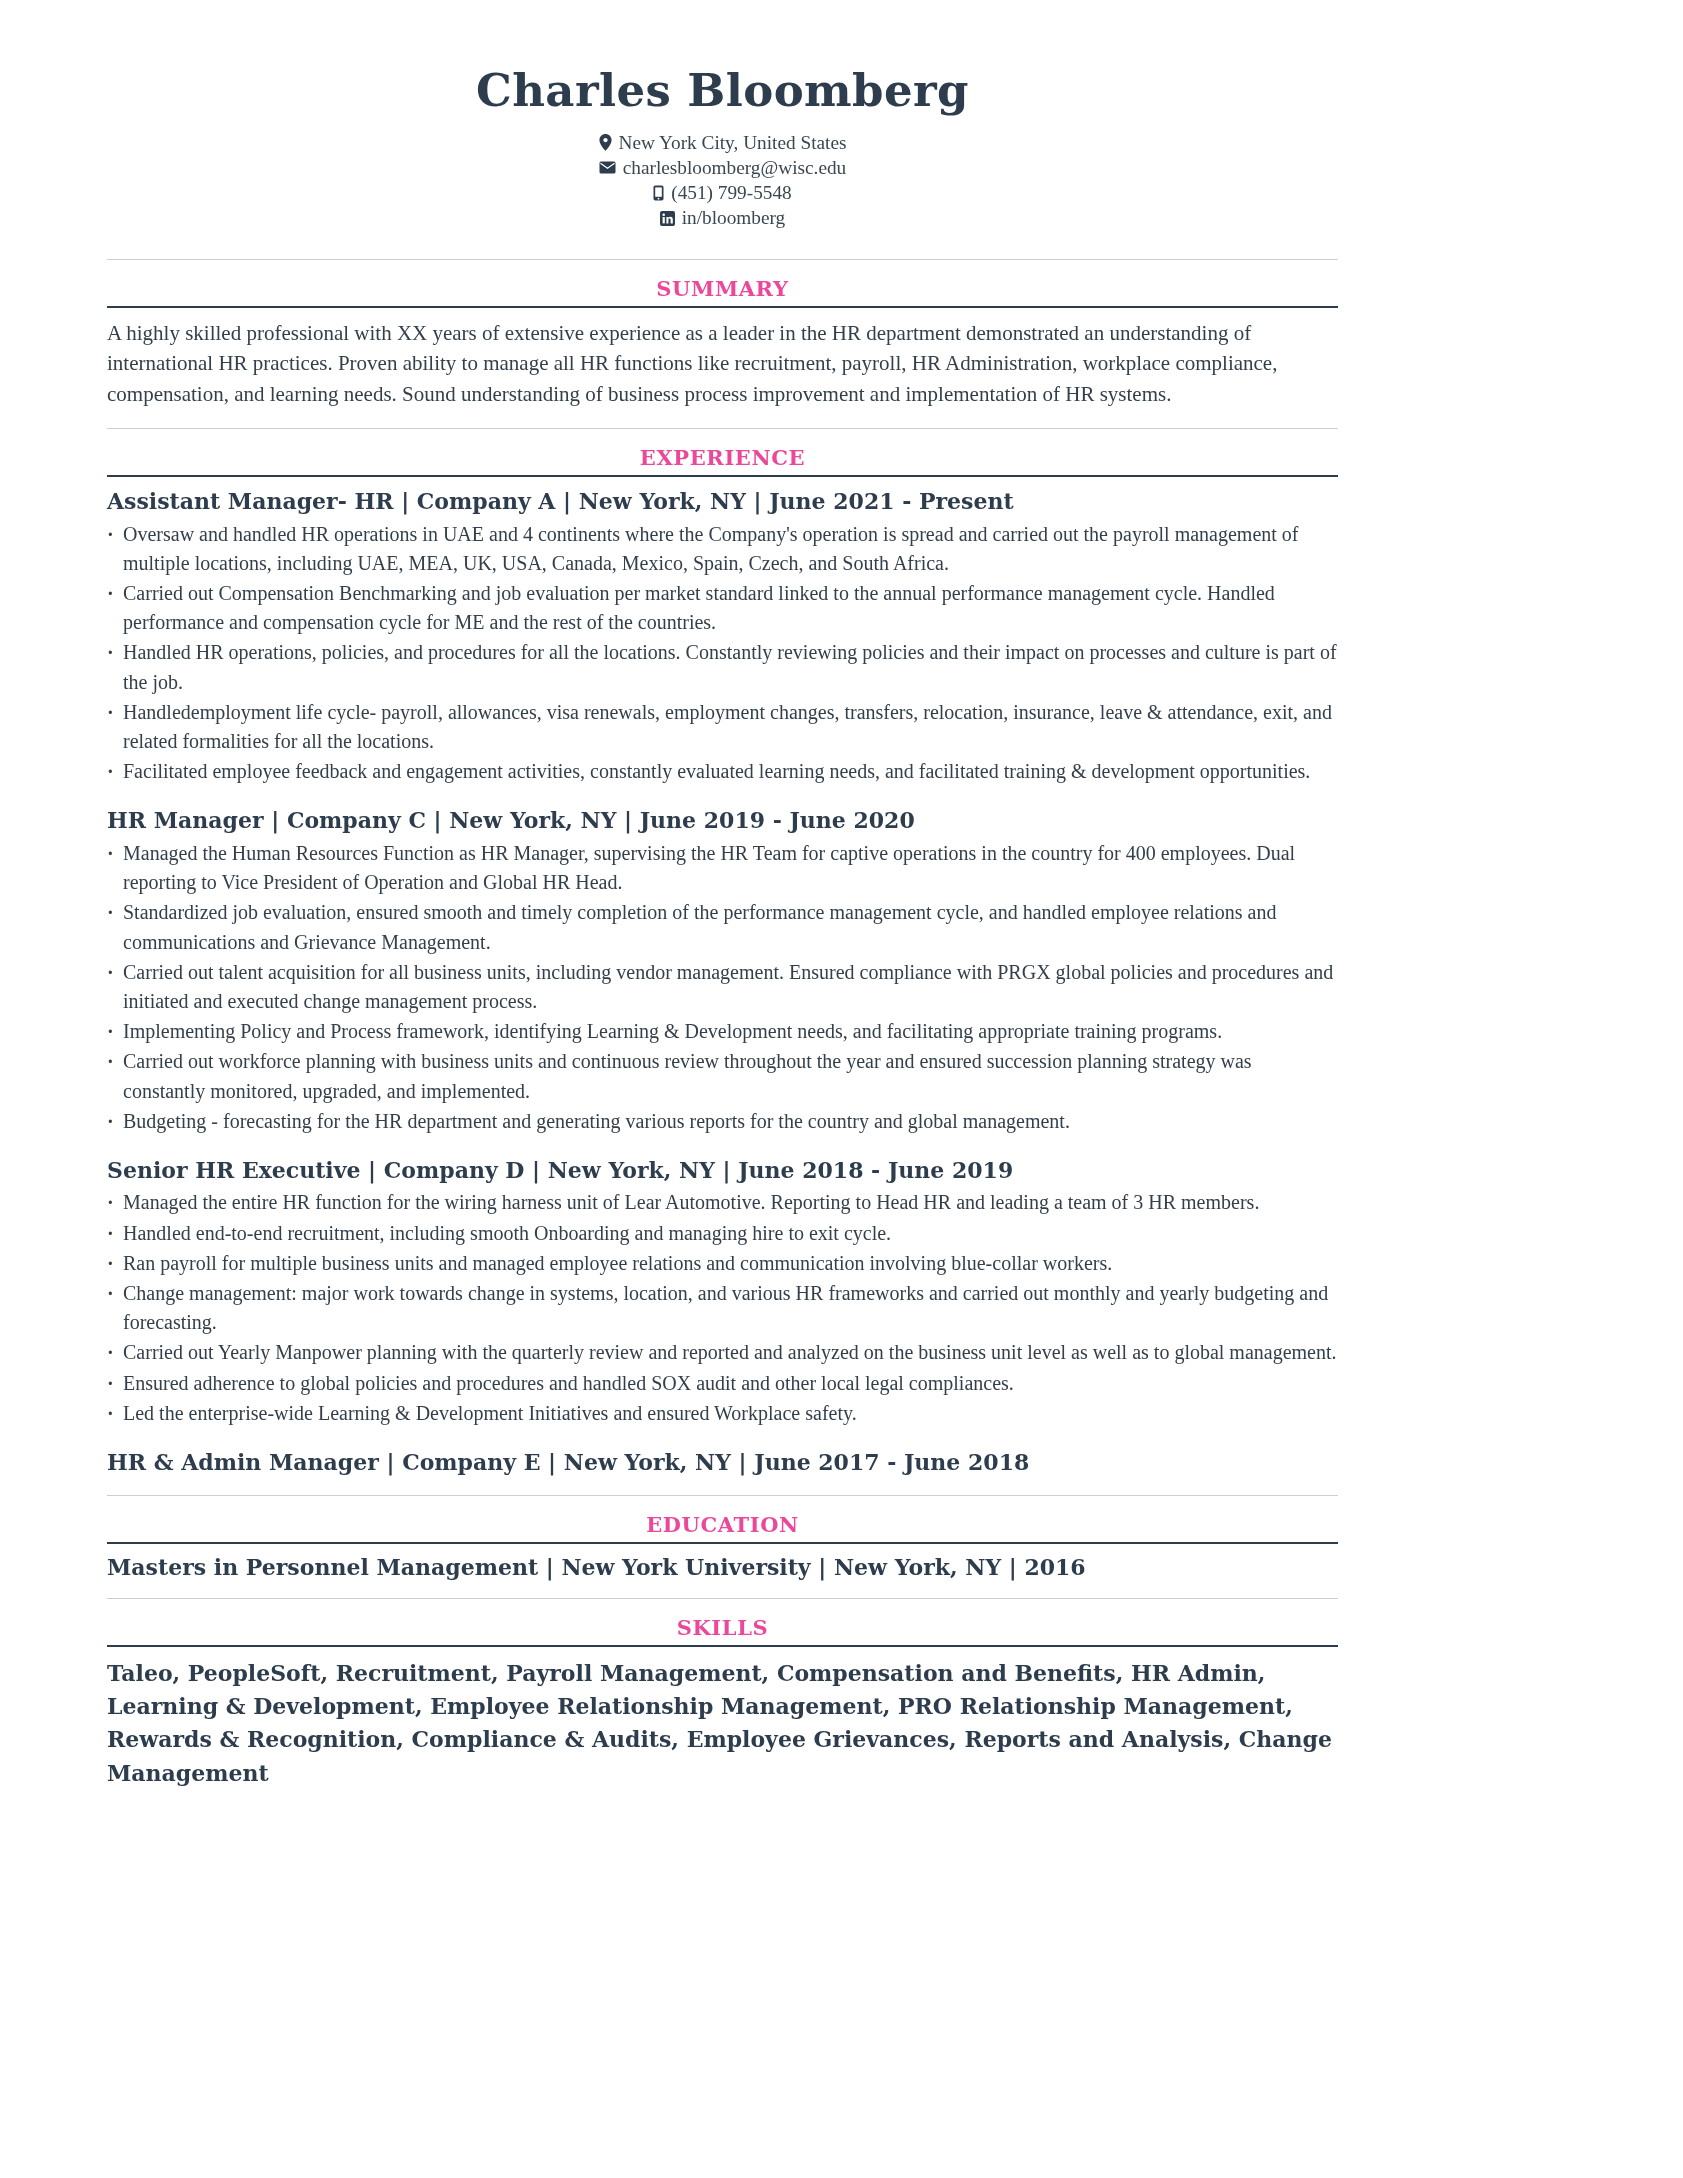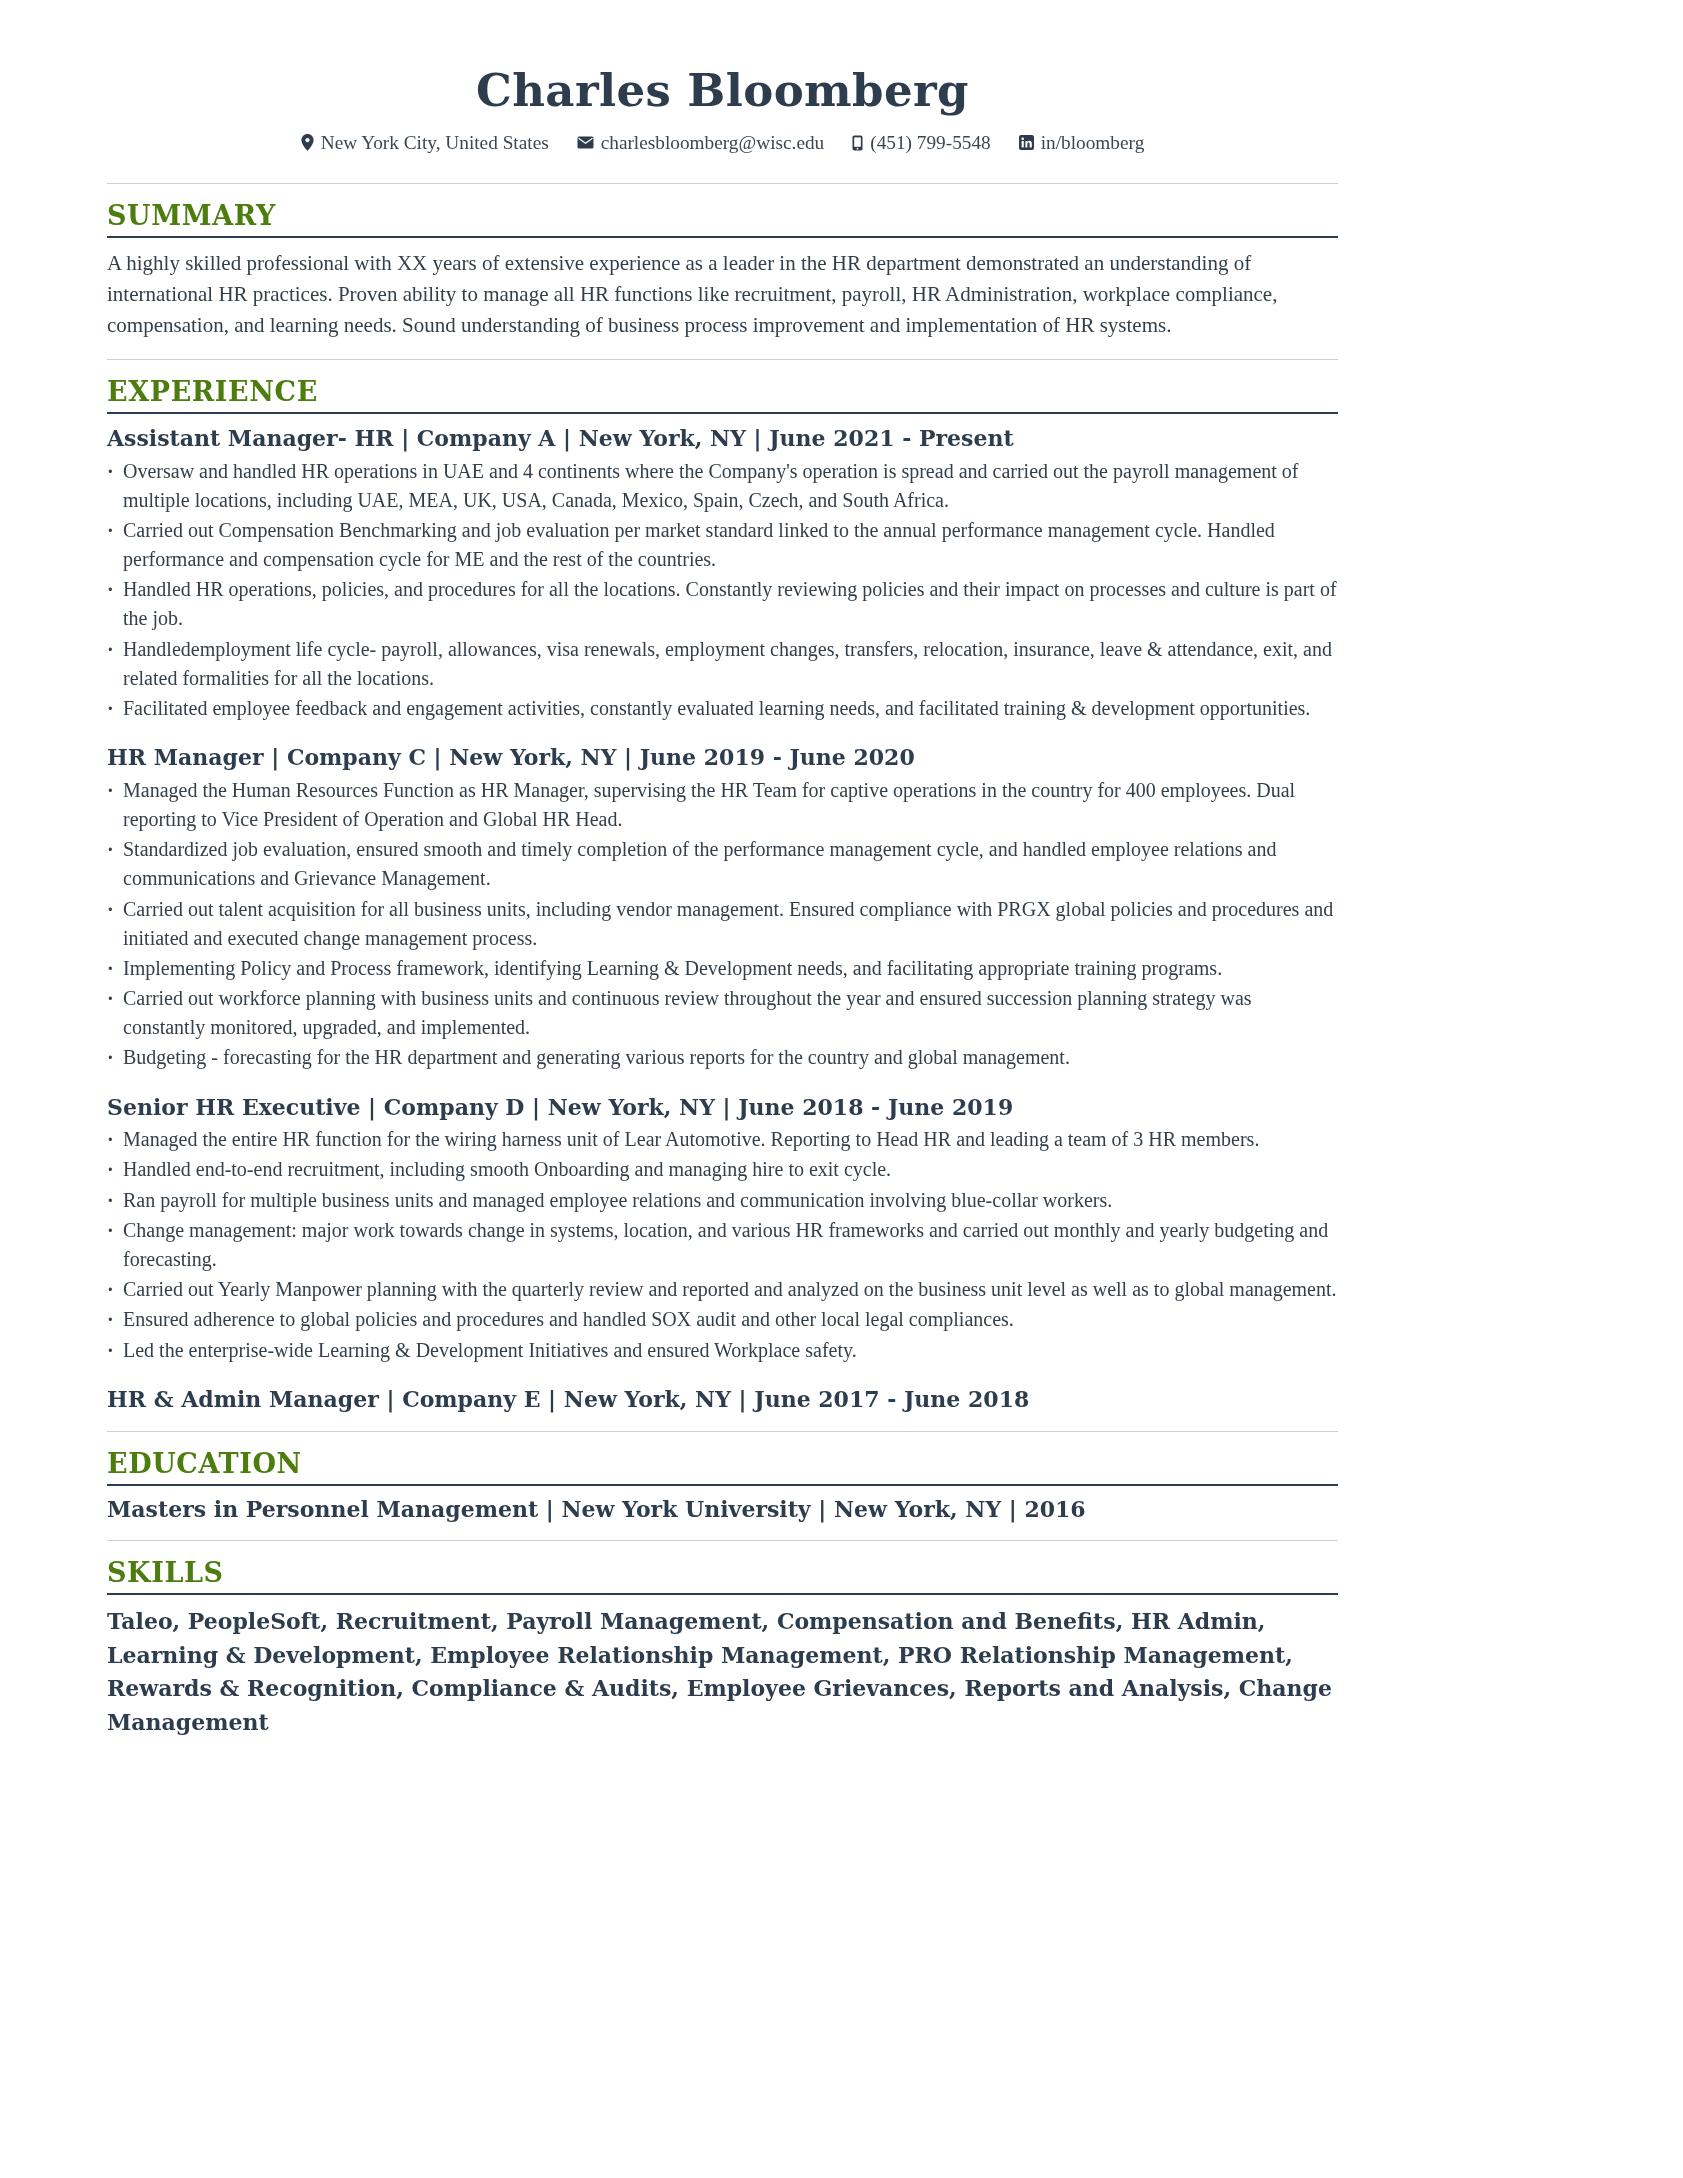--- a/index.html
+++ b/index.html
@@ -39,20 +39,21 @@
   }
   .contact-row {
     display: flex;
     justify-content: center;
     align-items: center;
     flex-wrap: wrap;
     gap: 0px;
     font-size: 19.3px;
     color: #3a4750;
     line-height: 1.3;
+    flex-direction: column;
   }
   .contact-item {
     display: inline-flex;
     align-items: center;
     margin: 0 14px;
     white-space: nowrap;
   }
   .contact-item .ico {
     display: inline-flex;
     align-items: center;
@@ -65,27 +66,28 @@
   
   .section {
     margin-top: 2px;
   }
   .section-rule-top {
     border-top: 1px solid #c9cfd4;
     margin-top: 18px;
   }
   .section-title {
     font-family: "DejaVu Serif", serif;
-    font-size: 27px;
+    font-size: 21px;
     font-weight: bold;
     letter-spacing: 0.6px;
-    color: #4d7c0f;
+    color: #ec4899;
     padding: 16px 0 5px 0;
     margin: 0;
     text-transform: uppercase;
+    text-align: center;
   }
   .section-underline {
     border-bottom: 2px solid #2e3d4d;
     margin-bottom: 10px;
   }
   .summary-text {
     font-size: 21px;
     line-height: 1.47;
     color: #333f4a;
     text-align: left;

